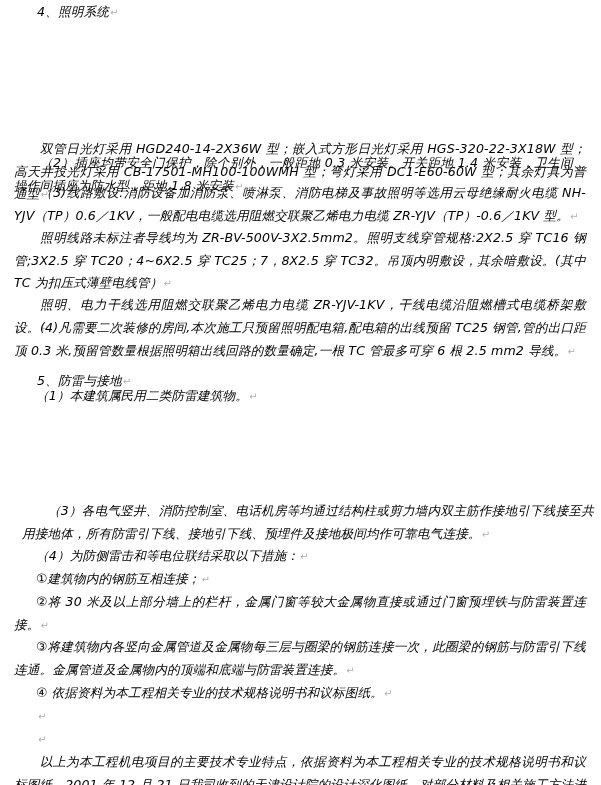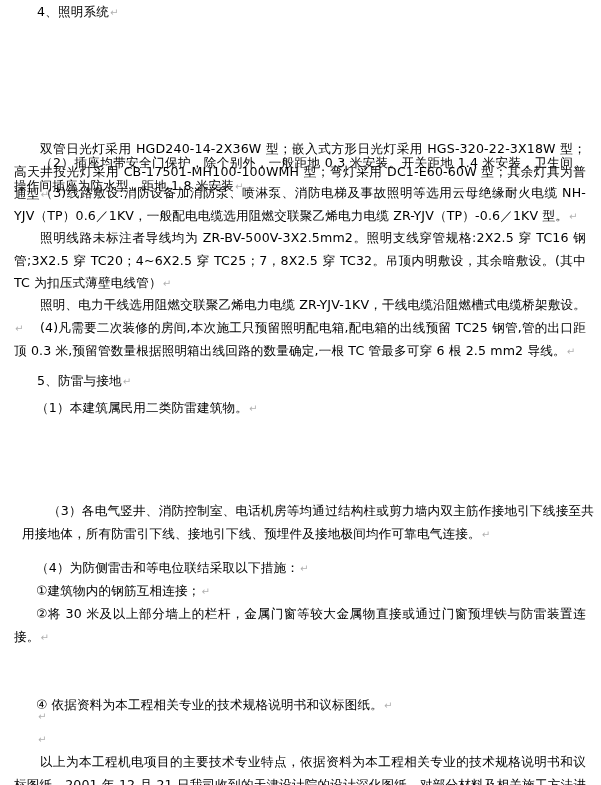--- a/index.html
+++ b/index.html
@@ -1,34 +1,34 @@
 <!DOCTYPE html>
 <html><head>
 <meta charset="utf-8">
 <style>
   html, body { margin: 0; padding: 0; background: #ffffff; }
   body {
     width: 601px; height: 785px; overflow: hidden;
     font-family: "DejaVu Sans", sans-serif;
     color: #000;
   }
-  .page { position: relative; width: 539px; height: 785px; }
+  .page { position: relative; width: 539px; height: 785px; font-style: italic; }
   .para {
     position: absolute;
     left: 14px;
     width: 572px;
     font-size: 12.6px;
     line-height: 22.5px;
     letter-spacing: 0.15px;
     text-align: justify;
     margin: 0;
     white-space: normal;
   }
   .indent { text-indent: 26px; }
-  .indent2 { text-indent: 22px; margin-top: 12px; }
+  .indent2 { text-indent: 22px; }
   .mark { color: #b0b0b0; font-size: 10px; margin-left: 1px; }
 </style>
 </head>
 <body>
 
 <div class="page">
   <p class="para" style="top:1px; left:37px; width:540px;"><span>4、照明系统</span><span class="mark">↵</span></p>
 
 
   <p class="para indent" style="top:90px;margin-top:48px;"><span>双管日光灯采用 HGD240-14-2X36W 型；嵌入式方形日光灯采用 HGS-320-22-3X18W 型；高天井投光灯采用 CB-17501-MH100-100WMH 型；弯灯采用 DC1-E60-60W 型；其余灯具为普通型</span><span class="mark">↵</span></p>
@@ -49,20 +49,21 @@
 
 
   <p class="para indent" style="top:500px;margin-left:8px;"><span>（3）各电气竖井、消防控制室、电话机房等均通过结构柱或剪力墙内双主筋作接地引下线接至共用接地体，所有防雷引下线、接地引下线、预埋件及接地极间均作可靠电气连接。</span><span class="mark">↵</span></p>
 
   <p class="para indent2" style="top:545px;"><span>（4）为防侧雷击和等电位联结采取以下措施：</span><span class="mark">↵</span></p>
 
   <p class="para indent2" style="top:568px;"><span>①建筑物内的钢筋互相连接；</span><span class="mark">↵</span></p>
 
   <p class="para indent2" style="top:591px;"><span>②将 30 米及以上部分墙上的栏杆，金属门窗等较大金属物直接或通过门窗预埋铁与防雷装置连接。</span><span class="mark">↵</span></p>
 
+  <p class="para indent2" style="top:636px;"><span>③将建筑物内各竖向金属管道及金属物每三层与圈梁的钢筋连接一次，此圈梁的钢筋与防雷引下线连通。金属管道及金属物内的顶端和底端与防雷装置连接。</span><span class="mark">↵</span></p>
 
   <p class="para indent2" style="top:682px;"><span>④ 依据资料为本工程相关专业的技术规格说明书和议标图纸。</span><span class="mark">↵</span></p>
 
   <p class="para" style="top:705px; left:37px;"><span></span><span class="mark">↵</span></p>
 
   <p class="para" style="top:728px; left:37px;"><span></span><span class="mark">↵</span></p>
 
   <p class="para indent" style="top:751px;"><span>以上为本工程机电项目的主要技术专业特点，依据资料为本工程相关专业的技术规格说明书和议标图纸。2001 年 12 月 21 日我司收到的天津设计院的设计深化图纸，对部分材料及相关施工方法进行了修改和调整。根据业主之“机电专业招、投标说明（G2001/12/67）和 2001 年 12 月 26 日下午答疑会的要求，设备及材料的技术规格、型号及施工要求仍以柏诚（亚洲）有限公司的技术规格说明书为主，当然这也是本施工组织设计编制的原则和基准。</span></p>
 </div>
 

